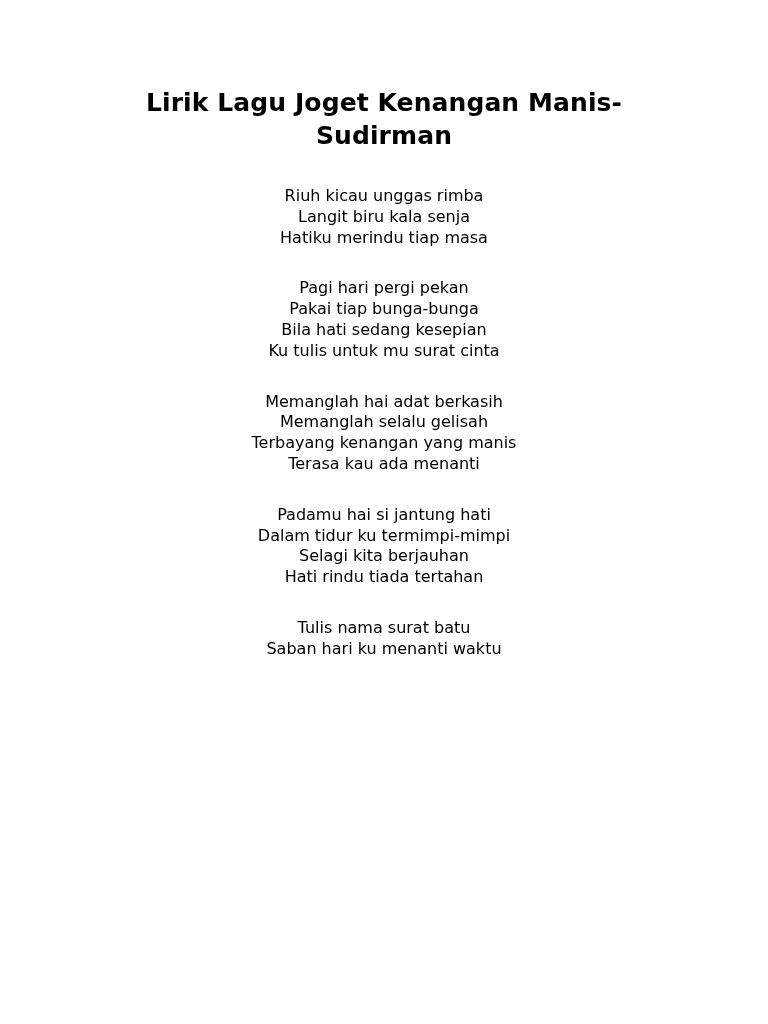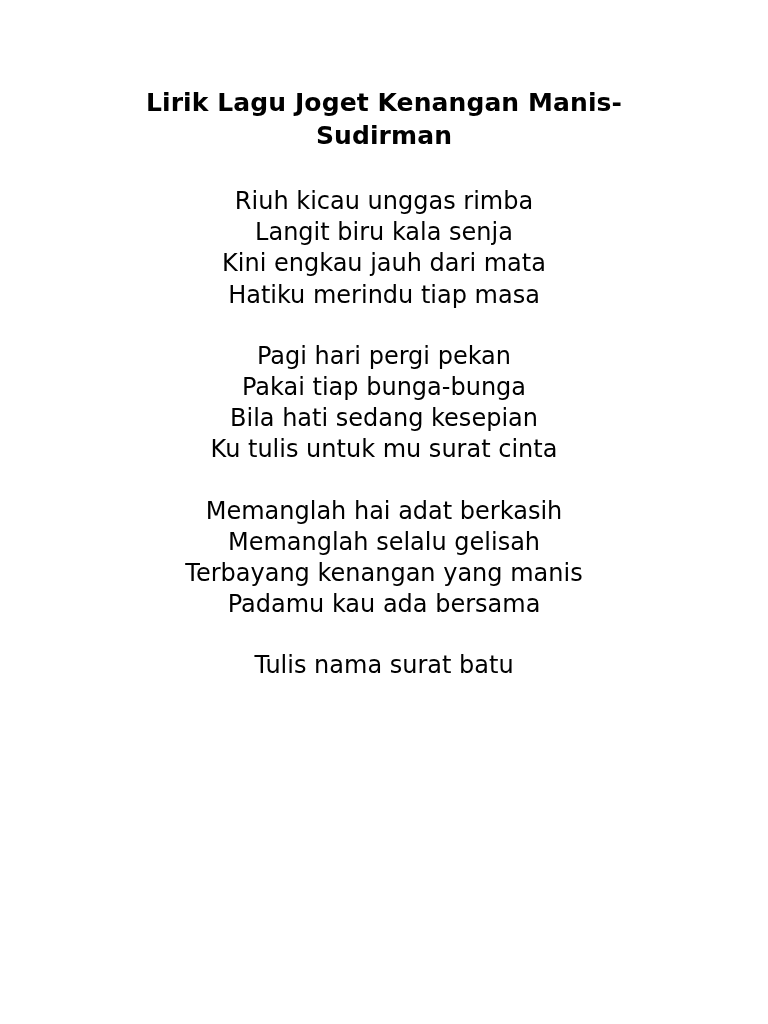--- a/index.html
+++ b/index.html
@@ -24,21 +24,21 @@
   .doc-title {
     font-size: 25px;
     font-weight: bold;
     text-align: center;
     line-height: 1.32;
     margin: 14px 0 0 0;
     letter-spacing: 0.1px;
   }
   .stanza {
     text-align: center;
-    font-size: 24px;
+    font-size: 16px;
     line-height: 1.30;
     margin-top: 30px;
   }
   .stanza:first-of-type {
     margin-top: 34px;
   }
   .line {
     display: block;
     white-space: pre;
   }
@@ -46,36 +46,42 @@
 </head>
 <body>
 
 <div class="page">
 
   <h1 class="doc-title">Lirik Lagu Joget Kenangan Manis-Sudirman</h1>
 
   <div class="stanza">
     <span class="line">Riuh kicau unggas rimba</span>
     <span class="line">Langit biru kala senja</span>
-    <span class="line">Kini engkau jauh dari mata</span>
     <span class="line">Hatiku merindu tiap masa</span>
   </div>
 
   <div class="stanza">
     <span class="line">Pagi hari pergi pekan</span>
     <span class="line">Pakai tiap bunga-bunga</span>
     <span class="line">Bila hati sedang kesepian</span>
     <span class="line">Ku tulis untuk mu surat cinta</span>
   </div>
 
   <div class="stanza">
     <span class="line">Memanglah hai adat berkasih</span>
     <span class="line">Memanglah selalu gelisah</span>
     <span class="line">Terbayang kenangan yang manis</span>
-    <span class="line">Padamu kau ada bersama</span>
+    <span class="line">Terasa kau ada menanti</span>
   </div>
 
+  <div class="stanza">
+    <span class="line">Padamu hai si jantung hati</span>
+    <span class="line">Dalam tidur ku termimpi-mimpi</span>
+    <span class="line">Selagi kita berjauhan</span>
+    <span class="line">Hati rindu tiada tertahan</span>
+  </div>
 
   <div class="stanza">
     <span class="line">Tulis nama surat batu</span>
+    <span class="line">Saban hari ku menanti waktu</span>
   </div>
 
 </div>
 
 </body></html>

